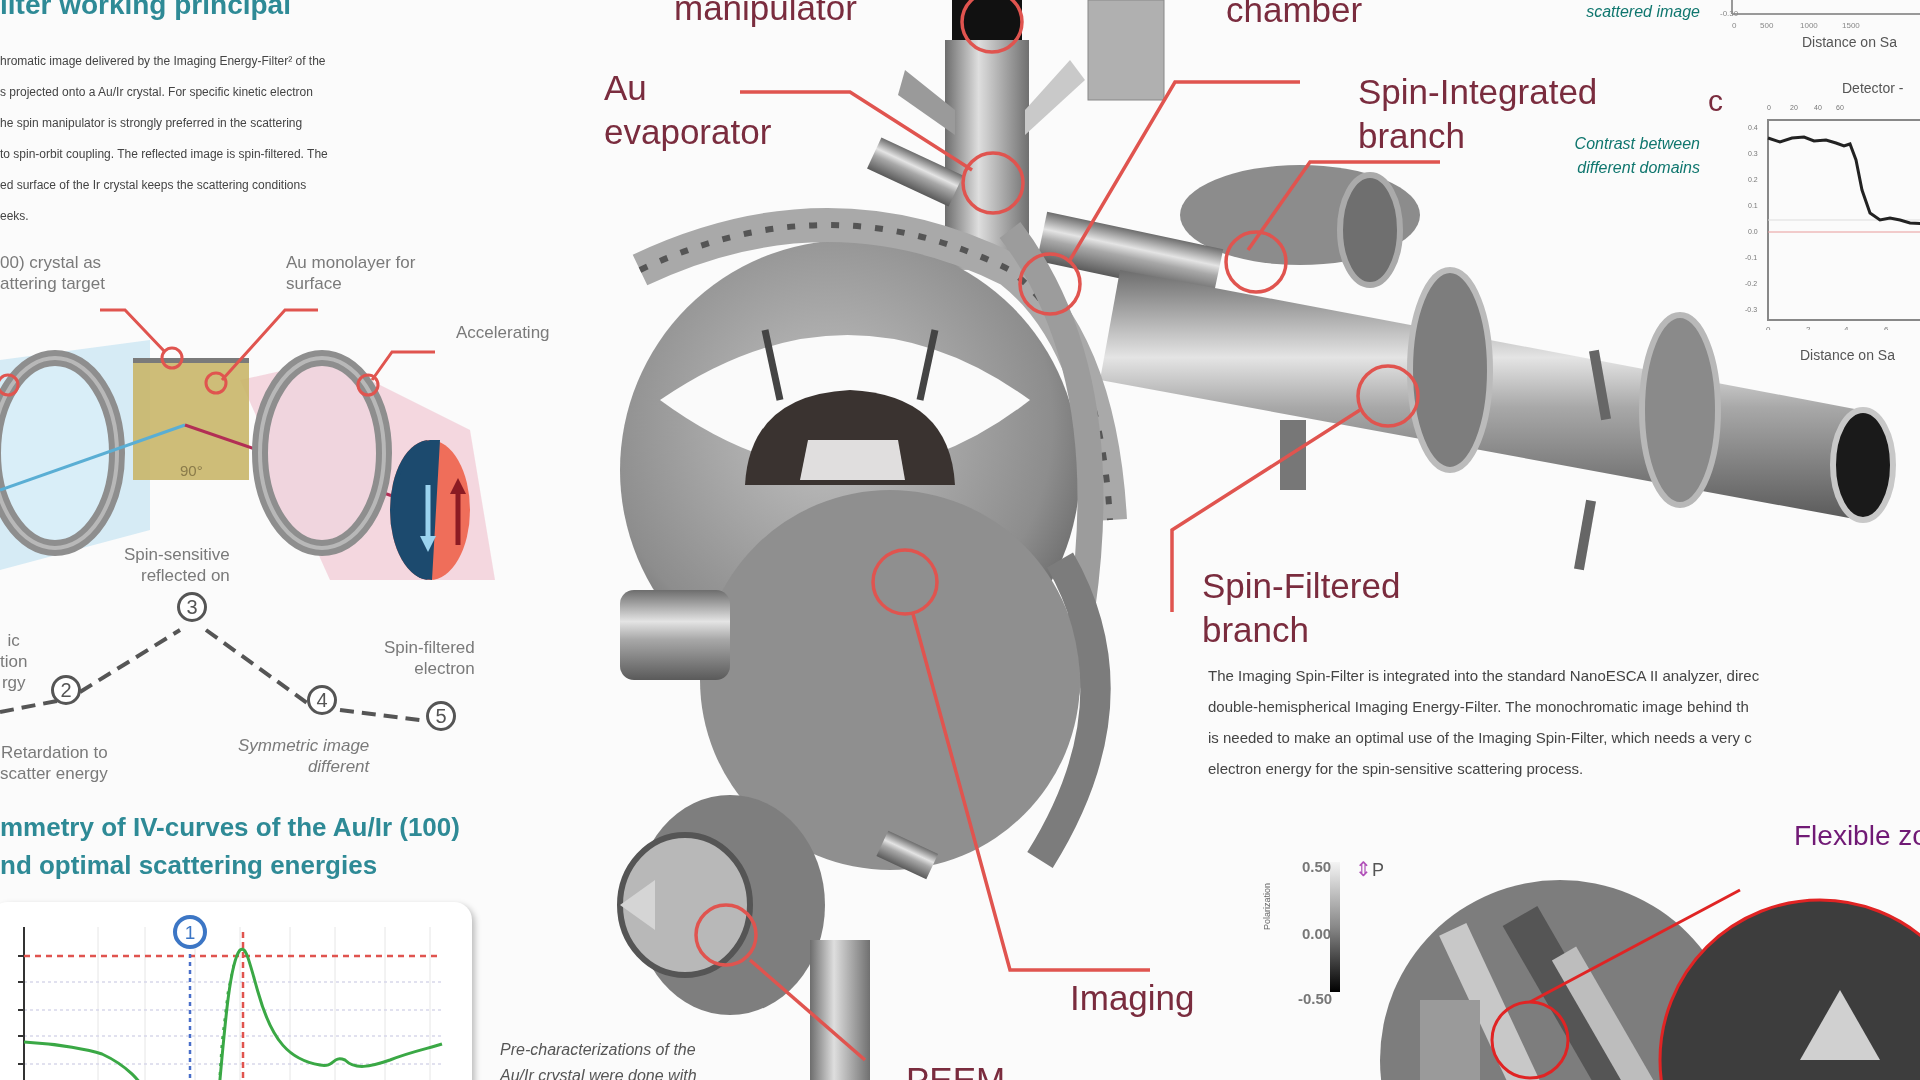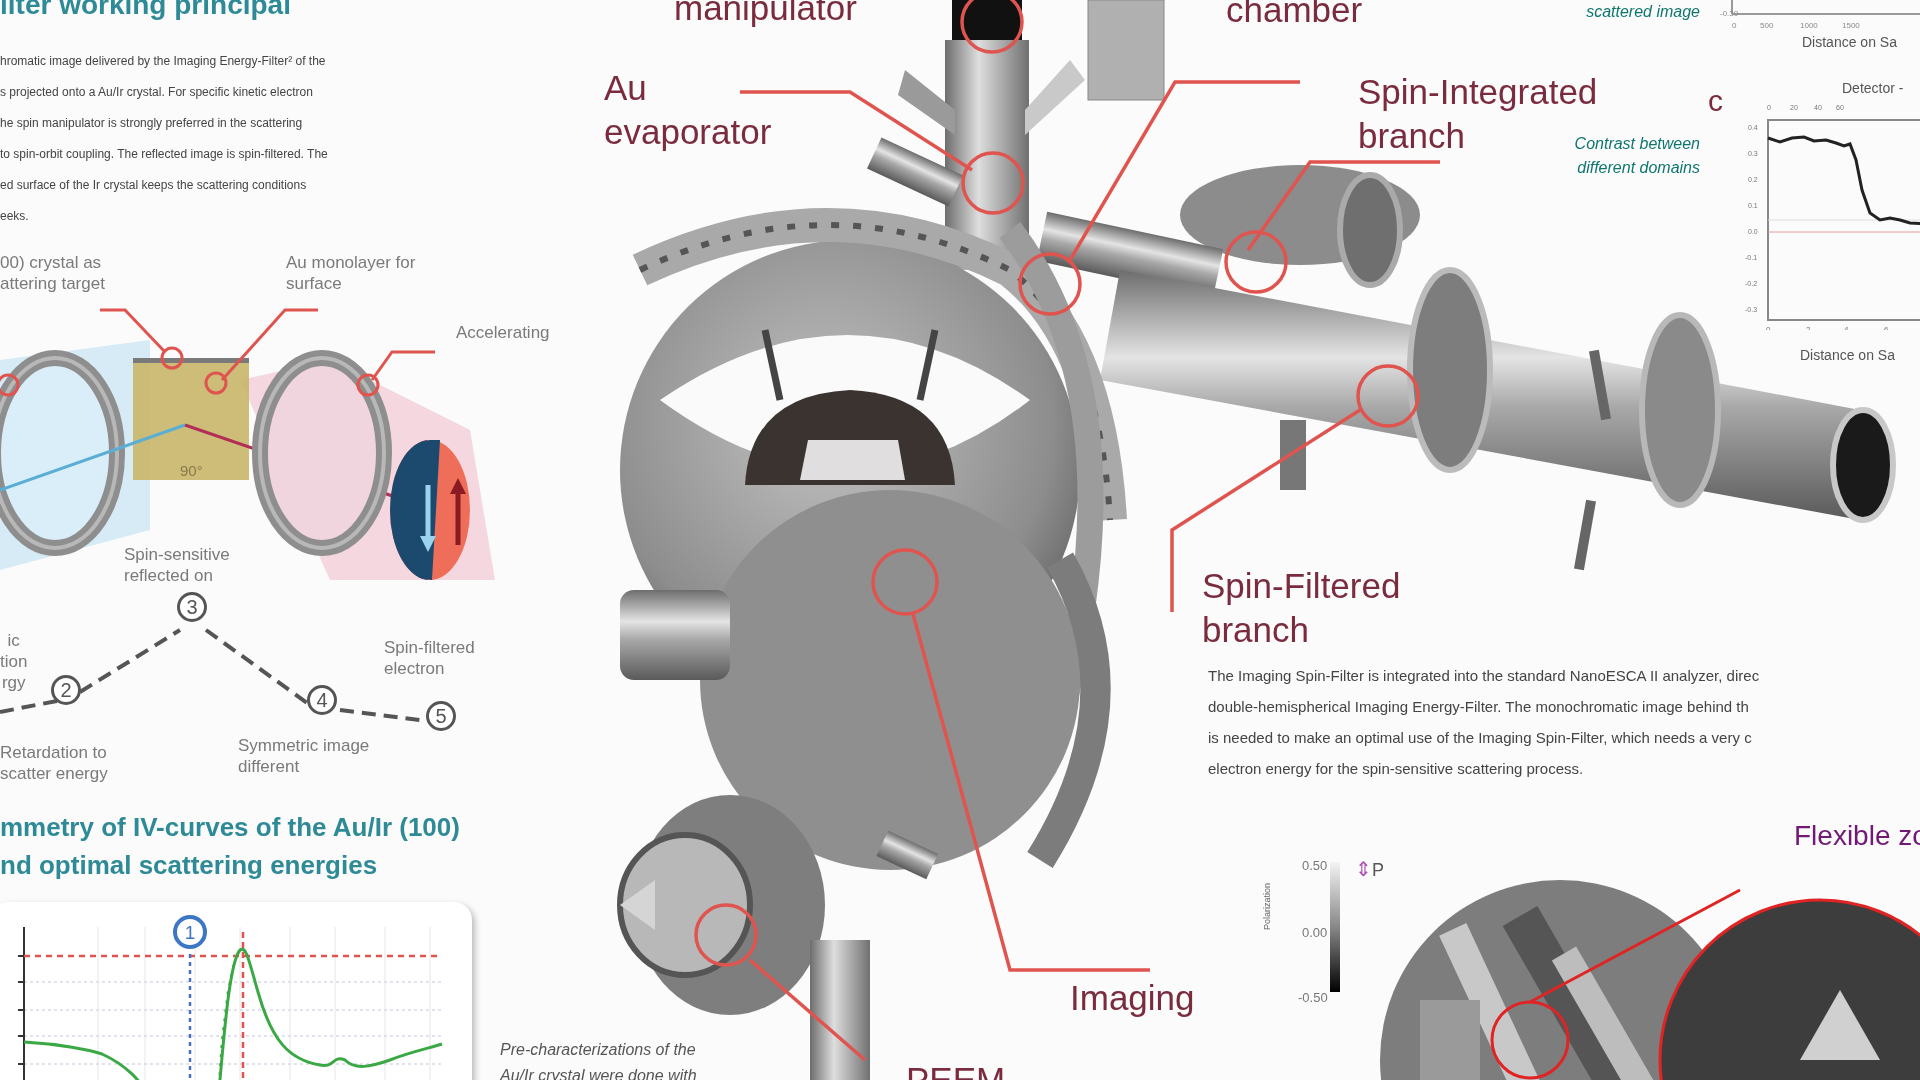--- a/index.html
+++ b/index.html
@@ -1,24 +1,24 @@
 <!DOCTYPE html>
 <html><head>
 <meta charset="utf-8">
 <style>
   html,body{margin:0;padding:0;}
   body{width:1920px;height:1080px;overflow:hidden;background:#fbfbfb;position:relative;font-family:"Liberation Sans",sans-serif;color:#333;}
   .abs{position:absolute;}
   .sec-title{color:#2e8a96;font-weight:bold;font-size:28px;line-height:38px;white-space:nowrap;}
   .body-text{font-size:12px;line-height:31px;color:#444;text-align:justify;}
-  .gray-label{font-size:17px;line-height:21px;color:#7a7a7a;text-align:left;white-space:nowrap;}
+  .gray-label{font-size:17px;line-height:21px;color:#7a7a7a;text-align:right;white-space:nowrap;}
   .callout{font-size:35px;line-height:44px;color:#7a2c3e;white-space:nowrap;}
   .teal-ital{font-style:italic;font-size:16px;line-height:24px;color:#0f766e;text-align:right;white-space:nowrap;}
   .step-circle{width:30px;height:30px;border:3px solid #555;border-radius:50%;display:flex;align-items:center;justify-content:center;font-size:20px;color:#555;background:#fff;box-sizing:border-box;}
-  .ax-tick{font-size:13px;color:#777;}
+  .ax-tick{font-size:15px;color:#777;font-weight:bold;}
   .plot-label{font-size:14px;color:#555;white-space:nowrap;}
   .soft{filter:blur(0.4px);}
 </style>
 </head>
 <body>
 
 <div class="abs sec-title" style="left:0;top:-14px;">ilter working principal</div>
 
 <div class="abs body-text" style="left:0;top:46px;width:540px;">
   <div>hromatic image delivered by the Imaging Energy-Filter² of the</div>
@@ -90,21 +90,21 @@
 <div class="abs gray-label" style="left:0;top:742px;">
   <div>Retardation to</div>
   <div>scatter energy</div>
 </div>
 <div class="abs step-circle" style="left:177px;top:592px;">3</div>
 <div class="abs gray-label" style="left:124px;top:544px;">
   <div>Spin-sensitive</div>
   <div>reflected on</div>
 </div>
 <div class="abs step-circle" style="left:307px;top:685px;">4</div>
-<div class="abs gray-label" style="left:238px;top:735px;">
+<div class="abs gray-label" style="left:238px;top:735px;font-style:italic;">
   <div>Symmetric image</div>
   <div>different</div>
 </div>
 <div class="abs step-circle" style="left:426px;top:701px;">5</div>
 <div class="abs gray-label" style="left:384px;top:637px;">
   <div>Spin-filtered</div>
   <div>electron</div>
 </div>
 
 <div class="abs sec-title" style="left:0;top:808px;font-size:26px;">

